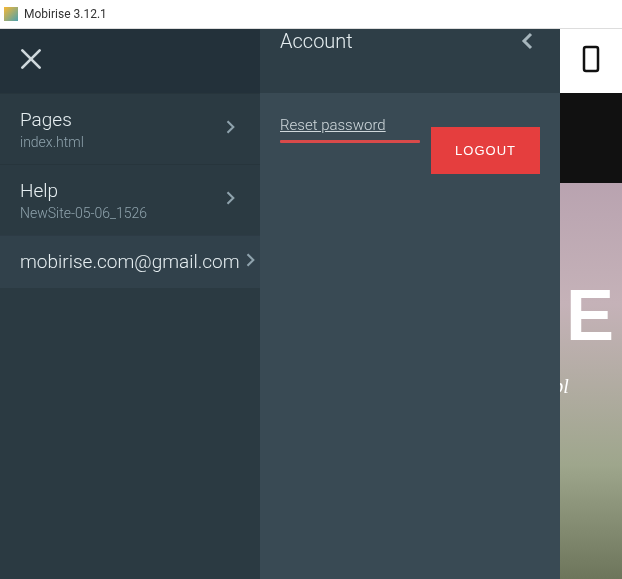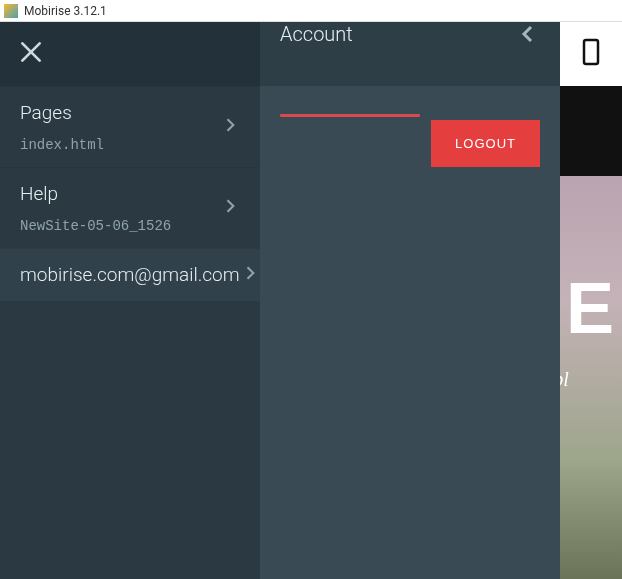--- a/index.html
+++ b/index.html
@@ -5,21 +5,21 @@
     * { margin: 0; padding: 0; box-sizing: border-box; }
     body {
       font-family: -apple-system, BlinkMacSystemFont, "Segoe UI", Roboto, sans-serif;
       width: 622px;
       height: 579px;
       background: #fff;
       overflow: hidden;
       position: relative;
     }
     .titlebar {
-      height: 22px;
+      height: 29px;
       background: #fff;
       display: flex;
       align-items: center;
       padding: 0 4px;
       font-size: 12px;
       color: #333;
       border-bottom: 1px solid #ddd;
     }
     .titlebar-icon {
       width: 14px;
@@ -59,23 +59,22 @@
     .menu-text { display: flex; flex-direction: column; }
     .menu-title {
       font-size: 19px;
       font-weight: 300;
       color: #e6eef1;
       line-height: 1.25;
     }
     .menu-sub {
       font-size: 14px;
       color: #8fa3ad;
-      margin-top: 12px;
-      font-weight: 300;
-      font-family: Liberation Mono, monospace;
+      margin-top: 2px;
+      font-weight: 300;
     }
     .chevron svg { stroke: #8fa3ad; }
     .sidebar-rest { flex:1; background:#2b3a42; }
     .panel {
       width: 300px;
       background: #394a54;
       color: #d9e0e3;
       display: flex;
       flex-direction: column;
       flex-shrink: 0;
@@ -239,20 +238,21 @@
   <div class="panel">
     <div class="panel-header">
       <span class="panel-title">Account</span>
       <span class="back-chevron">
         <svg width="24" height="24" viewBox="0 0 24 24" fill="none" stroke-width="3">
             <polyline points="15 5 8 12 15 19"></polyline>
           </svg>
       </span>
     </div>
     <div class="panel-body">
+      <span class="reset-link">Reset password</span>
       <div class="reset-underline"></div>
     </div>
     <button class="logout-btn">LOGOUT</button>
   </div>
 
   <div class="right-strip">
     <div class="device-icon-bar">
       <span>
         <svg width="20" height="28" viewBox="0 0 20 28" fill="none" stroke="#111" stroke-width="2.5">
             <rect x="3" y="2" width="14" height="24" rx="2"></rect>

